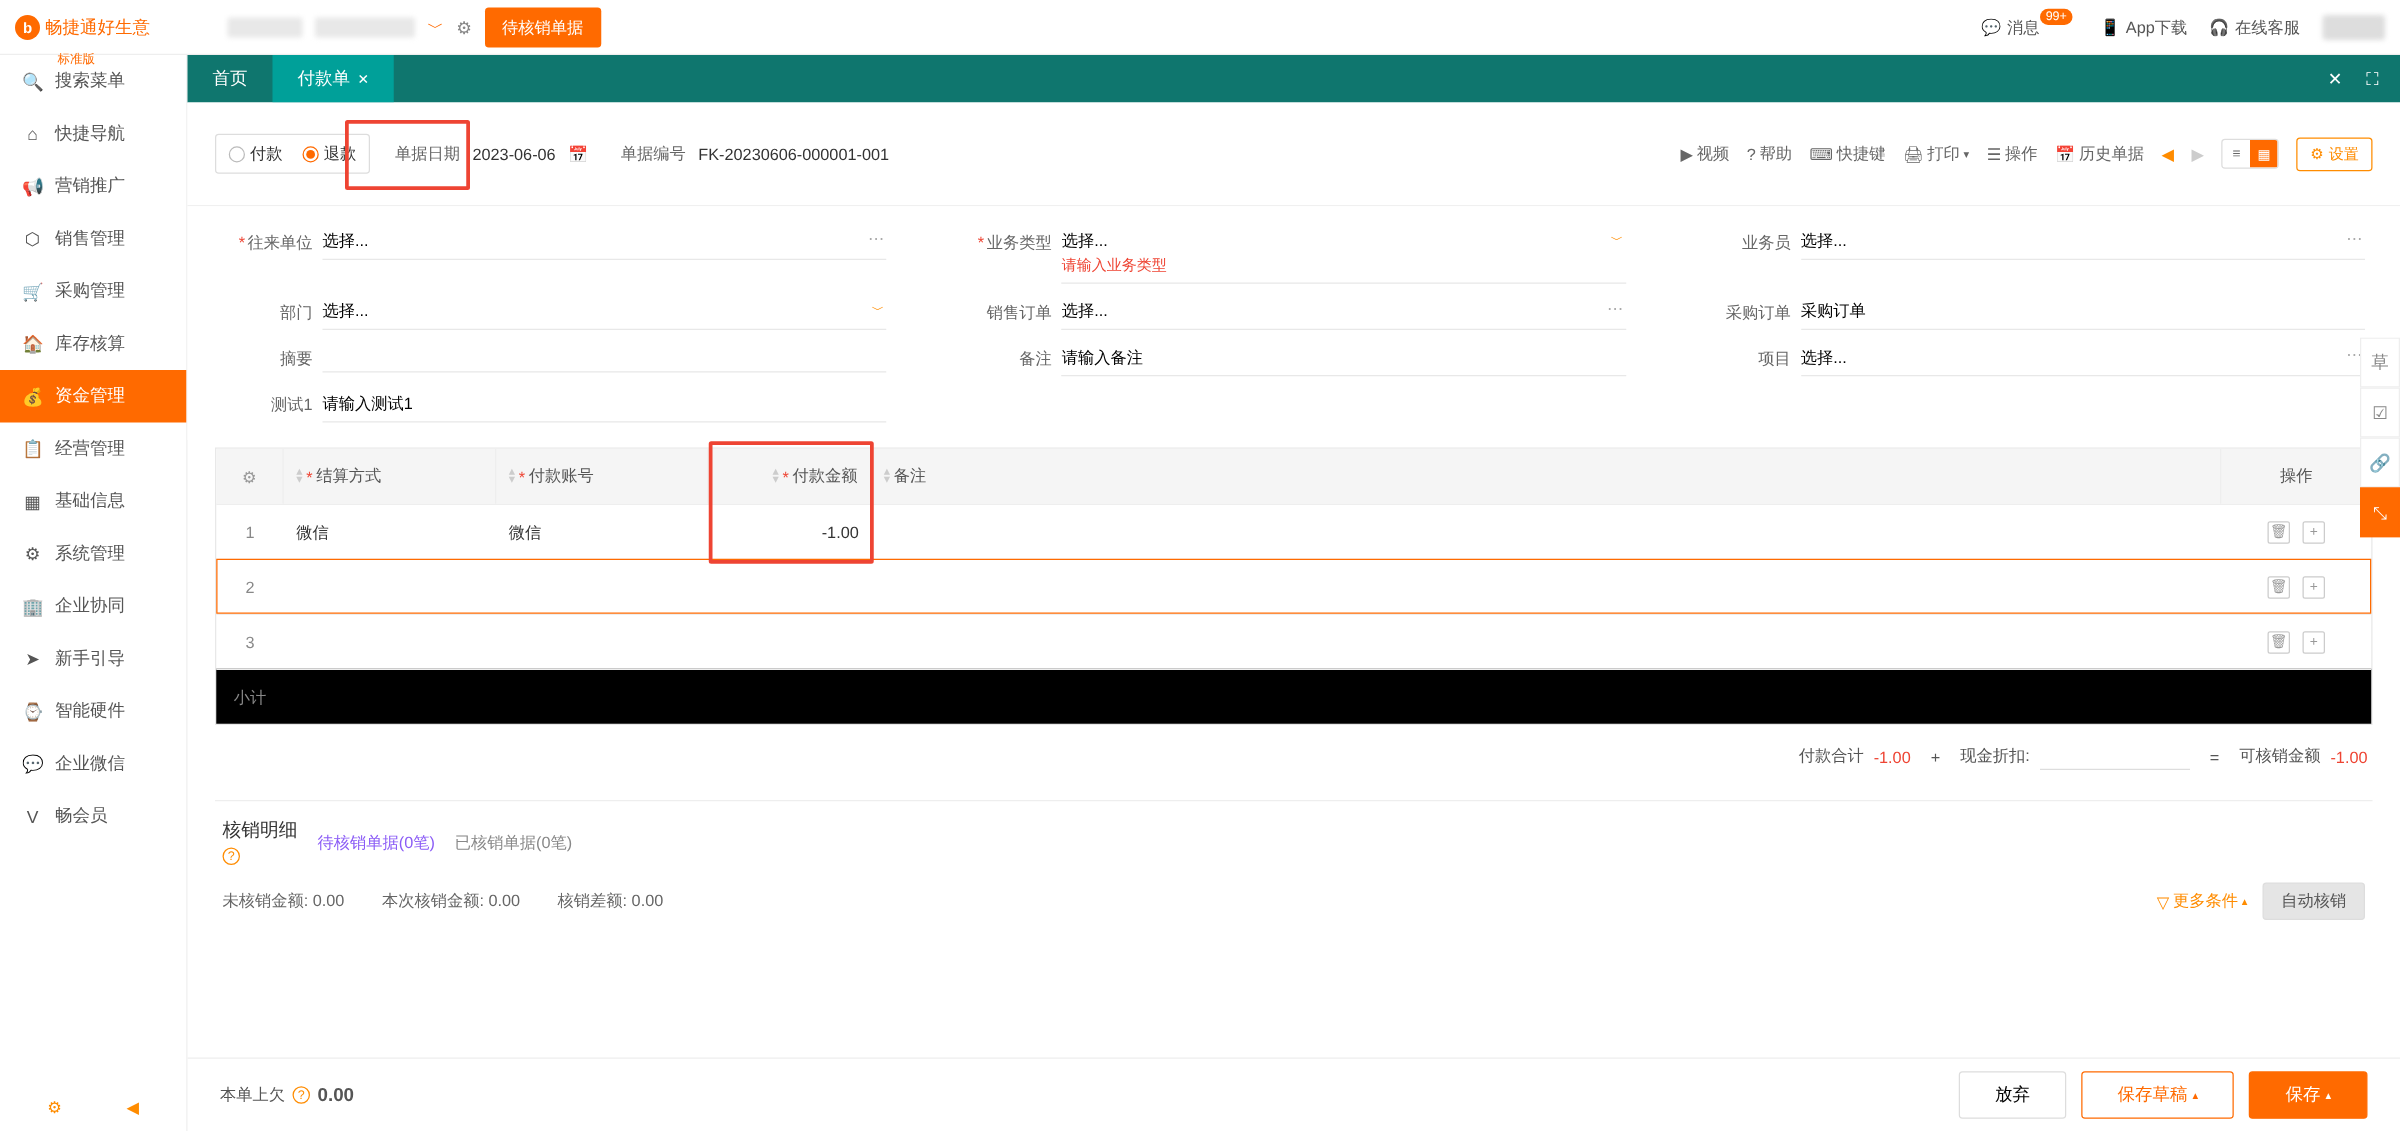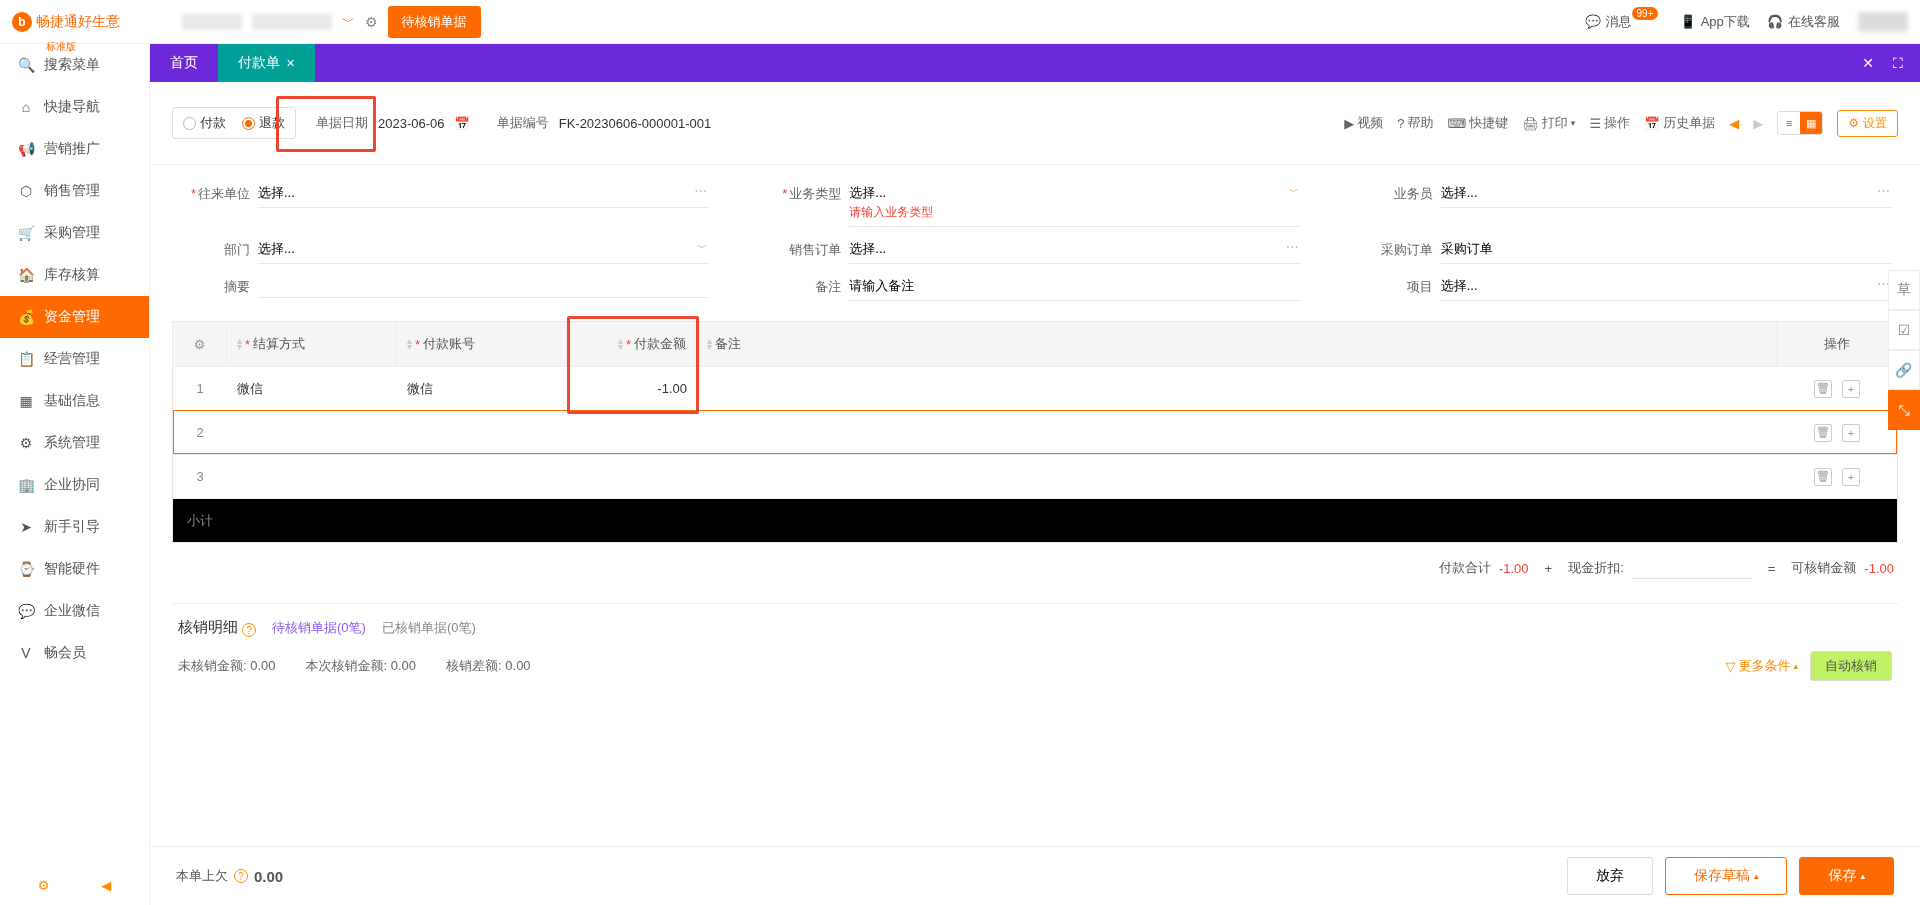--- a/index.html
+++ b/index.html
@@ -27,21 +27,21 @@
 
 
 .sidebar { width: 150px; background: #fff; display: flex; flex-direction: column; border-right: 1px solid #f0f0f0; }
 .side-item { display: flex; align-items: center; gap: 10px; padding: 12px 18px; color: #555; font-size: 14px; cursor: pointer; }
 .side-item.active { background: #ff6a00; color: #fff; }
 .side-icon { width: 16px; text-align: center; font-size: 14px; }
 .side-bottom { margin-top: auto; display: flex; align-items: center; justify-content: space-around; padding: 12px; color: #ff8c00; }
 
 
 .main { flex: 1; display: flex; flex-direction: column; min-width: 0; }
-.tab-bar { height: 38px; background: #6d28d9; display: flex; align-items: center; color: #fff; }
+.tab-bar { height: 38px; background: #0f766e; display: flex; align-items: center; color: #fff; }
 .tab { padding: 0 20px; height: 100%; display: flex; align-items: center; gap: 6px; cursor: pointer; font-size: 14px; }
 .tab.active { background: #00a099; }
 .tab-close { font-size: 11px; cursor: pointer; }
 .tab-right { margin-left: auto; display: flex; align-items: center; gap: 6px; padding-right: 10px; }
 .tab-icon-btn { width: 24px; height: 24px; display: flex; align-items: center; justify-content: center; cursor: pointer; font-size: 14px; }
 
 
 .toolbar { display: flex; align-items: center; padding: 25px 22px; gap: 10px; border-bottom: 1px solid #f0f0f0; background: #fff; }
 .radio-group { display: flex; align-items: center; border: 1px solid #ddd; border-radius: 3px; padding: 6px 10px; gap: 16px; position: relative; }
 .highlight-box { position: absolute; border: 3px solid #e43; border-radius: 2px; pointer-events: none; }
@@ -90,28 +90,28 @@
 .subtotal .td:first-child { color: #888; }
 
 
 .summary-bar { display: flex; justify-content: flex-end; align-items: center; padding: 14px 26px; gap: 8px; color: #555; font-size: 13px; }
 .summary-bar .neg { color: #e43; }
 .disc-input { border: none; border-bottom: 1px solid #ddd; width: 120px; padding: 3px; }
 
 
 .verify { margin: 10px 22px 0; background: #fff; padding: 14px 6px; border-top: 1px solid #eee; }
 .verify-head { display: flex; align-items: center; gap: 16px; font-size: 14px; }
-.vh-title { font-size: 15px; display: flex; align-items: flex-end; gap: 4px; }
+.vh-title { font-size: 15px; display: flex; align-items: flex-start; gap: 4px; flex-direction: column; }
 .vh-q { color: #ff8c00; border: 1px solid #ff8c00; border-radius: 50%; width: 14px; height: 14px; display: inline-flex; align-items: center; justify-content: center; font-size: 10px; }
 .vh-tab { color: #888; font-size: 13px; cursor: pointer; }
 .vh-tab.active { color: #8b5cf6; text-align: right; }
 .verify-row { display: flex; align-items: center; gap: 30px; margin-top: 14px; color: #666; font-size: 13px; }
 .verify-right { margin-left: auto; display: flex; align-items: center; gap: 12px; }
 .more-cond { color: #ff8c00; display: flex; align-items: center; gap: 3px; cursor: pointer; font-size: 13px; }
-.auto-btn { border: 1px solid #ddd; background: #bef264; padding: 5px 14px; border-radius: 3px; cursor: pointer; font-size: 13px; color: #555; }
+.auto-btn { border: 1px solid #ddd; background: #e5e5e5; padding: 5px 14px; border-radius: 3px; cursor: pointer; font-size: 13px; color: #555; }
 
 
 .footer { display: flex; align-items: center; padding: 10px 26px; border-top: 1px solid #eee; margin-top: auto; }
 .foot-left { display: flex; align-items: center; gap: 6px; color: #555; font-size: 13px; }
 .foot-left .amt { font-weight: bold; font-size: 15px; }
 .foot-right { margin-left: auto; display: flex; gap: 12px; }
 .btn { padding: 9px 28px; border-radius: 3px; font-size: 14px; cursor: pointer; border: 1px solid #ddd; background: #fff; display: flex; align-items: center; gap: 4px; }
 .btn-outline-orange { border-color: #ff6a00; color: #ff6a00; }
 .btn-solid-orange { background: #ff6a00; color: #fff; border-color: #ff6a00; }
 
@@ -332,20 +332,24 @@
           <div class="finput"></div>
         </div>
         <div class="form-row">
           <div class="flabel">备注</div>
           <div class="finput"><span class="ph">请输入备注</span></div>
         </div>
         <div class="form-row">
           <div class="flabel">项目</div>
           <div class="finput"><span class="ph">选择...</span><span class="more">⋯</span></div>
         </div>
+        <div class="form-row" style="grid-column:1">
+          <div class="flabel">测试1</div>
+          <div class="finput"><span class="ph">请输入测试1</span></div>
+        </div>
       </div>
 
       <div class="table-wrap">
         <div class="thead">
           <div class="th">
               <span style="margin:auto;color:#999">⚙</span>
             </div>
           <div class="th">
               <span class="sort-ic">▴<br>▾</span>
               <span class="req">*</span>

